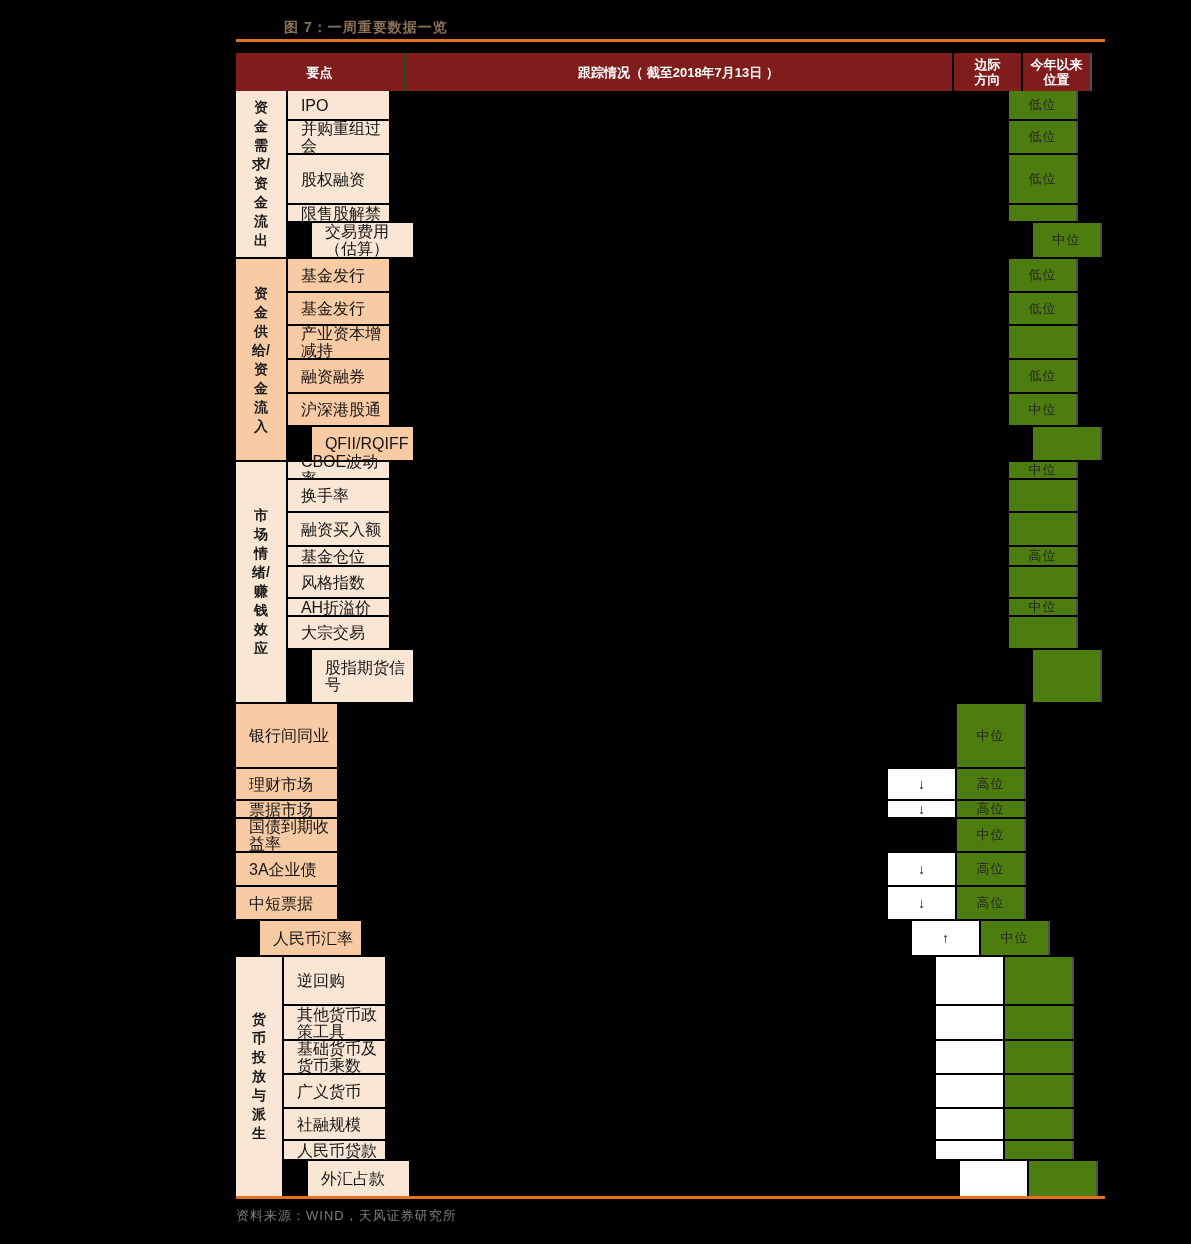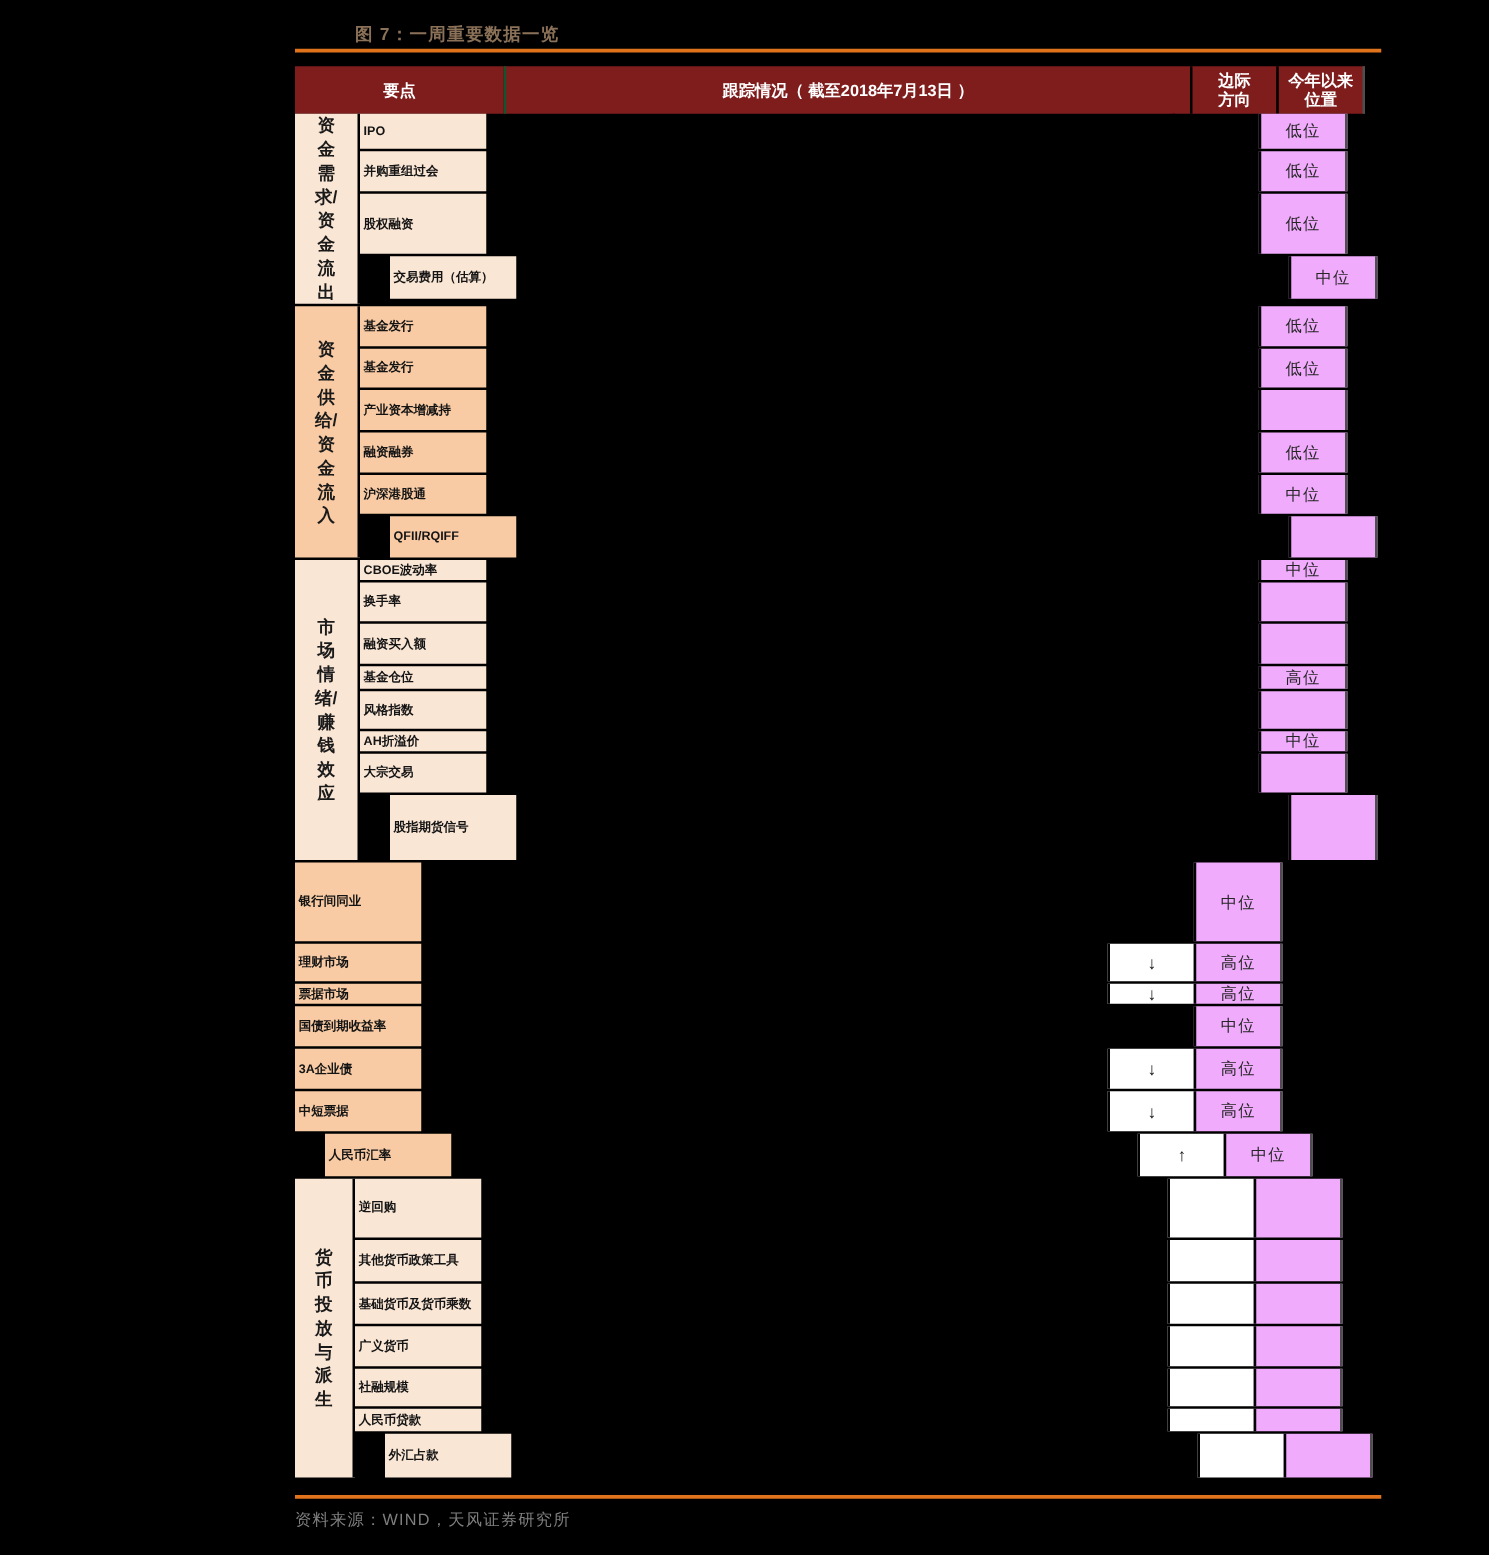--- a/index.html
+++ b/index.html
@@ -34,33 +34,33 @@
     width: 66px; border-right: 2px solid #000;
     color: #1a1a1a; font-weight: bold; font-size: 14px; line-height: 19px;
     display: flex; align-items: center; justify-content: center;
     text-align: center; word-break: break-all; padding: 0 16px;
   }
   .grows { flex: 1; display: flex; flex-direction: column; }
   .row { display: flex; border-bottom: 2px solid #000; }
   .row:last-child { border-bottom: none; margin-left: 24px; }
   .cell { display: flex; align-items: center; }
   .cell.label {
-    width: 101px; padding-left: 3px; padding-right: 2px;
-    font-weight: bold; font-size: 10px; line-height: 17px;
+    width: 101px; padding-left: 13px; padding-right: 2px;
+    font-weight: normal; font-size: 16px; line-height: 17px;
     color: #141414; word-break: break-all;
   }
   .cell.track { width: 549px; background: transparent; }
   .cell.dir {
     width: 69px; border-left: 2px solid #000;
     justify-content: center; font-size: 14px; color: #141414;
   }
   .cell.dir.white { background: #fff; }
   .cell.pos {
     width: 71px; border-left: 2px solid #000; border-right: 2px solid #4e4e4e;
-    background: #f0abfc; justify-content: center;
+    background: #4d7c0f; justify-content: center;
     font-size: 13px; color: #262626; letter-spacing: 1px;
   }
   .group.light .gcell, .group.light .cell.label { background: #FAE6D5; }
   .group.dark  .gcell, .group.dark  .cell.label { background: #F8CBA4; }
   .source {
     position: absolute; left: 236px; top: 1207px;
     font-size: 13px; color: #7f7f7f; letter-spacing: 1px;
   }
 </style>
 </head>
@@ -93,20 +93,26 @@
         <div class="cell track"></div>
         <div class="cell dir"></div>
         <div class="cell pos">低位</div>
       </div>
       <div class="row" style="height:50px">
         <div class="cell label">股权融资</div>
         <div class="cell track"></div>
         <div class="cell dir"></div>
         <div class="cell pos">低位</div>
       </div>
+      <div class="row" style="height:18px">
+        <div class="cell label">限售股解禁</div>
+        <div class="cell track"></div>
+        <div class="cell dir"></div>
+        <div class="cell pos"></div>
+      </div>
       <div class="row" style="height:34px">
         <div class="cell label">交易费用（估算）</div>
         <div class="cell track"></div>
         <div class="cell dir"></div>
         <div class="cell pos">中位</div>
       </div>
     </div>
   </div>
 
   <div class="group dark">

